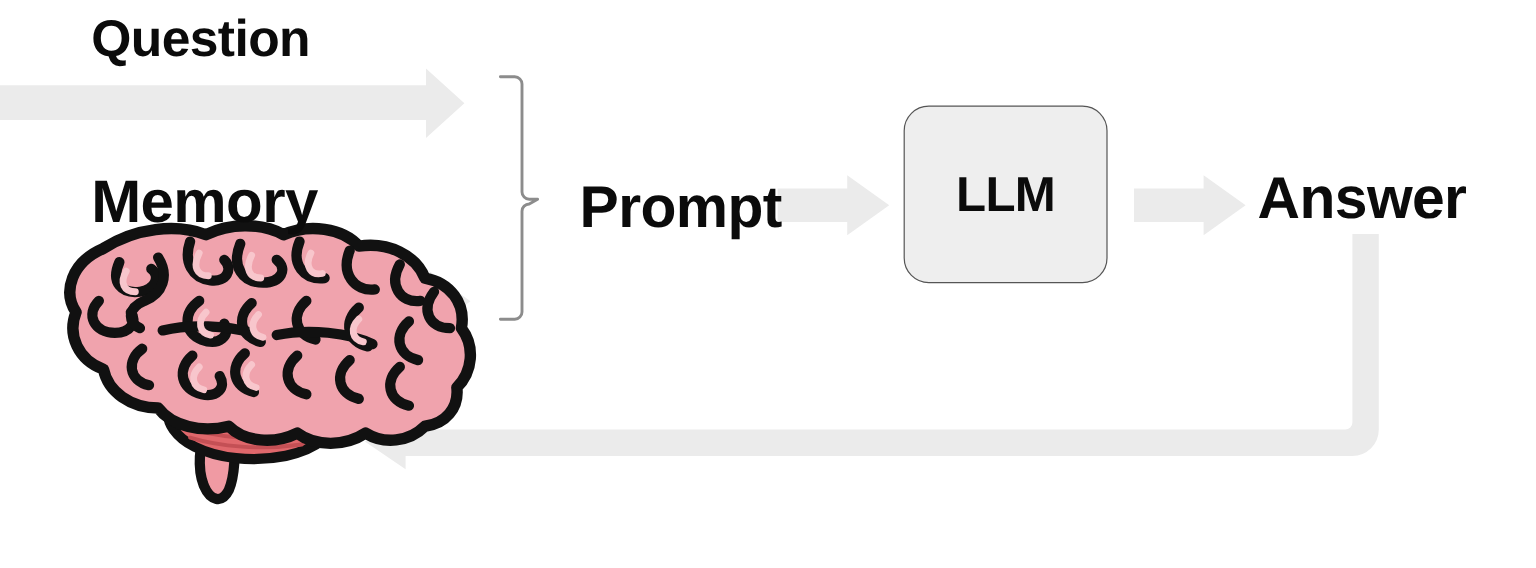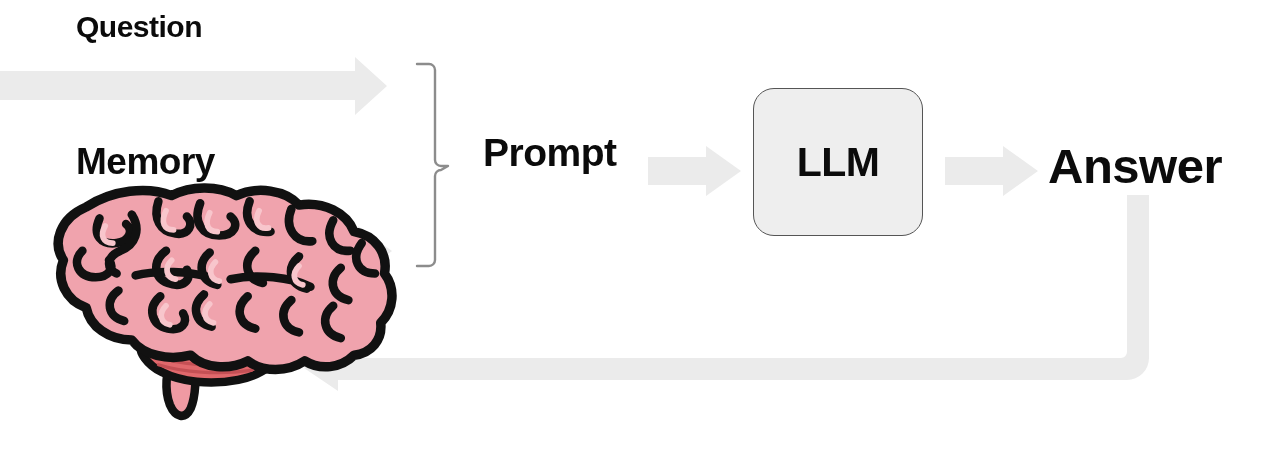--- a/index.html
+++ b/index.html
@@ -30,32 +30,32 @@
     font-family: "Liberation Sans", sans-serif;
     font-weight: bold;
     color: #0b0b0b;
     white-space: nowrap;
     line-height: 1;
     letter-spacing: -0.5px;
   }
   #label-question {
     left: 76px;
     top: 12px;
-    font-size: 30px;
+    font-size: 43px;
     text-align: right;
   }
   #label-memory {
     left: 76px;
     top: 143px;
-    font-size: 37px;
+    font-size: 50px;
   }
   #label-prompt {
     left: 483px;
-    top: 133px;
-    font-size: 39px;
+    top: 149px;
+    font-size: 49px;
   }
   #label-answer {
     left: 1048px;
     top: 142px;
     font-size: 49px;
   }
   #label-llm {
     position: absolute;
     left: 753px;
     top: 88px;

